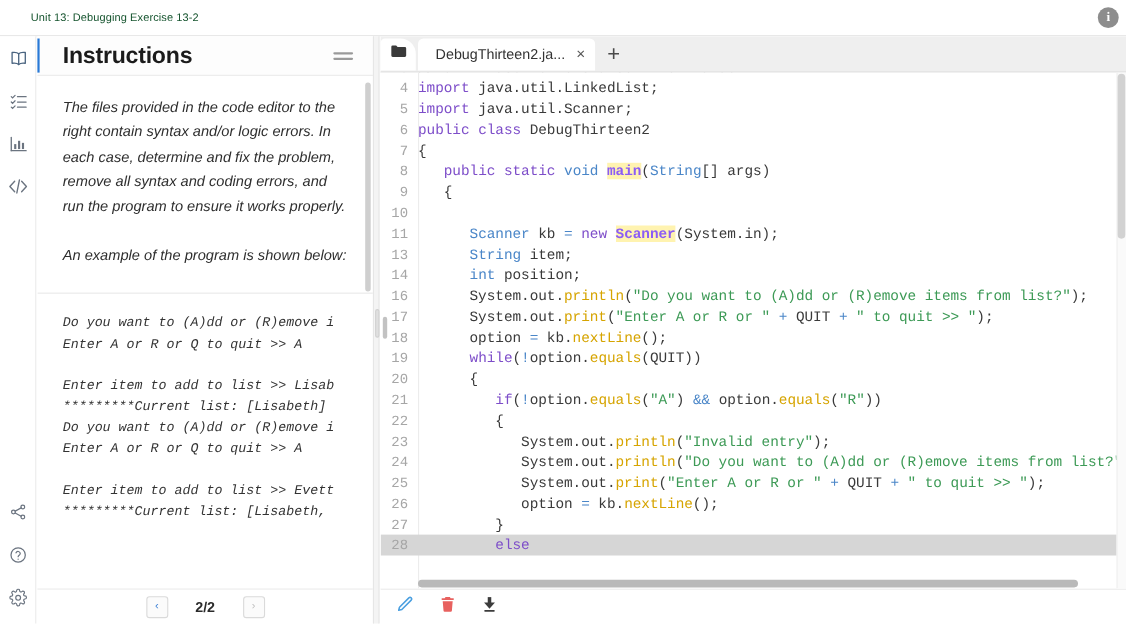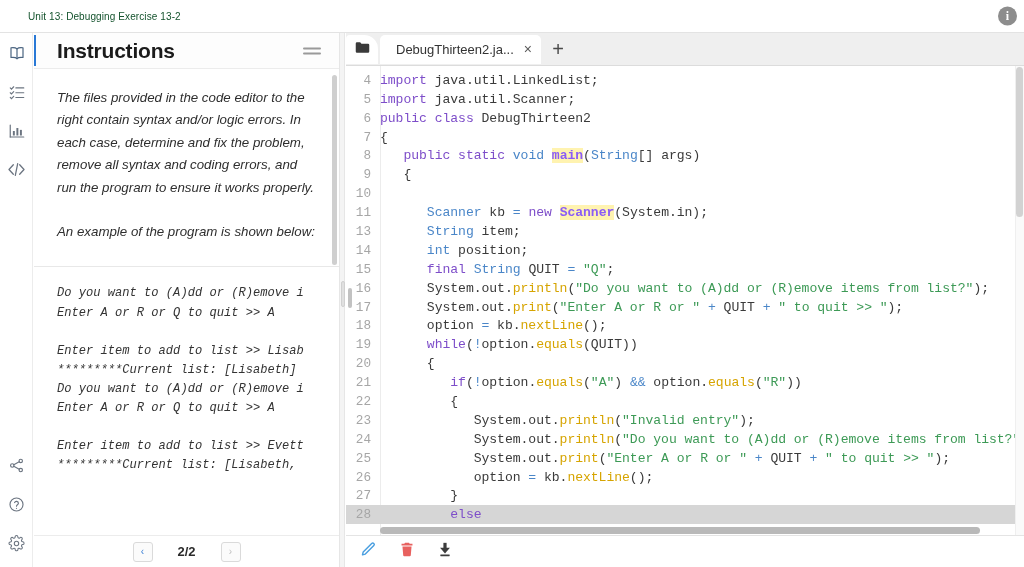--- a/index.html
+++ b/index.html
@@ -485,24 +485,20 @@
           </div>
           <div class="code-line">
             <div class="ln">13</div>
             <div class="lt"><span>      </span><span class="typ">String</span><span> item;</span></div>
           </div>
           <div class="code-line">
             <div class="ln">14</div>
             <div class="lt"><span>      </span><span class="typ">int</span><span> position;</span></div>
           </div>
           <div class="code-line">
-            <div class="ln">15</div>
-            <div class="lt"><span>      </span><span class="kw">final</span><span> </span><span class="typ">String</span><span> QUIT </span><span class="op">=</span><span> </span><span class="str">"Q"</span><span>;</span></div>
-          </div>
-          <div class="code-line">
             <div class="ln">16</div>
             <div class="lt"><span>      System.out.</span><span class="mth">println</span><span>(</span><span class="str">"Do you want to (A)dd or (R)emove items from list?"</span><span>);</span></div>
           </div>
           <div class="code-line">
             <div class="ln">17</div>
             <div class="lt"><span>      System.out.</span><span class="mth">print</span><span>(</span><span class="str">"Enter A or R or "</span><span> </span><span class="op">+</span><span> QUIT </span><span class="op">+</span><span> </span><span class="str">" to quit &gt;&gt; "</span><span>);</span></div>
           </div>
           <div class="code-line">
             <div class="ln">18</div>
             <div class="lt"><span>      option </span><span class="op">=</span><span> kb.</span><span class="mth">nextLine</span><span>();</span></div>

